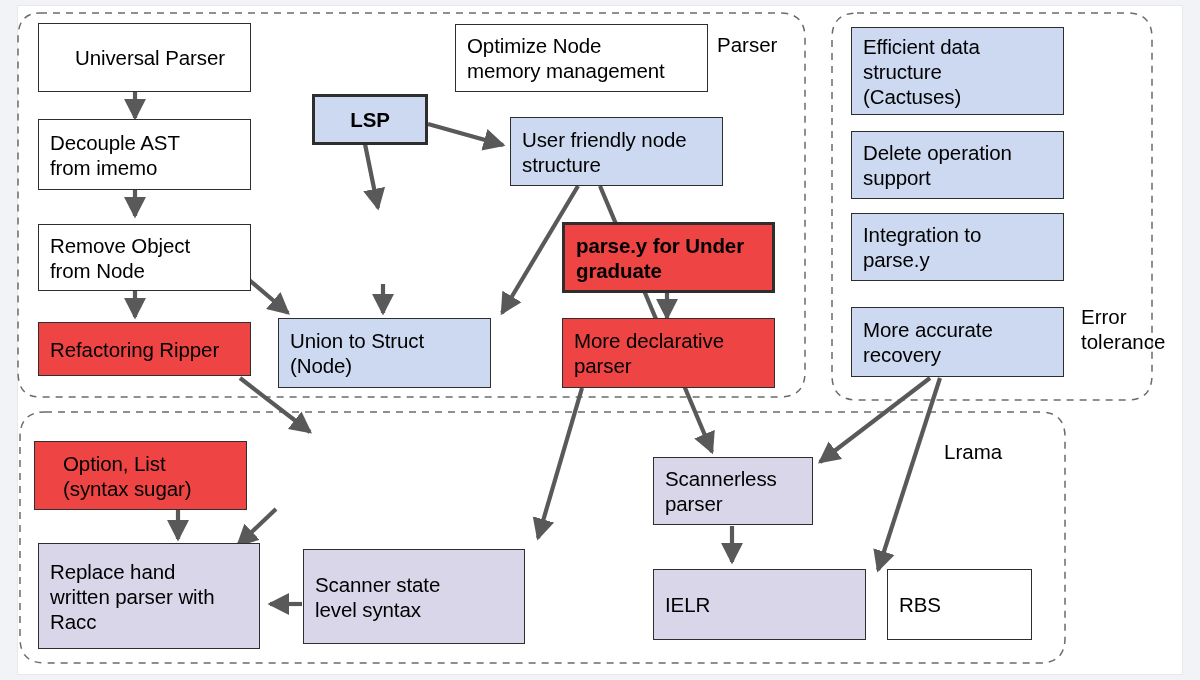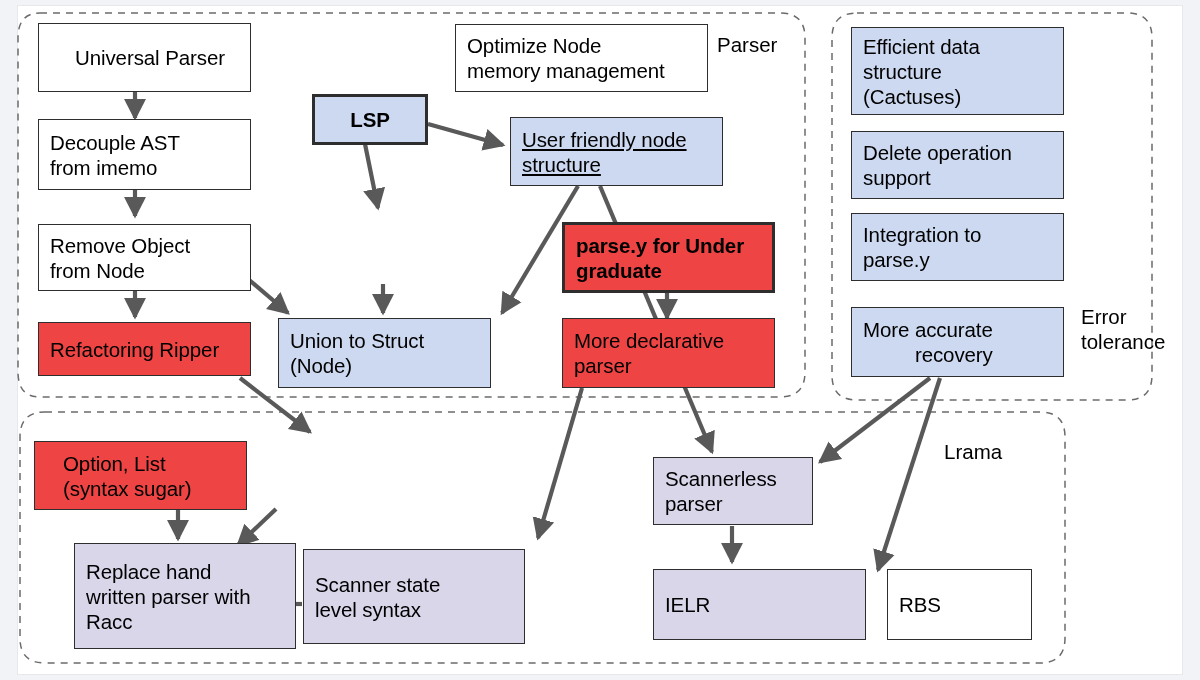--- a/index.html
+++ b/index.html
@@ -152,47 +152,47 @@
 
   <div class="node blue emph center" style="left:312px; top:94px; width:116px; height:51px;">LSP</div>
 
 
   <div class="node blue vcenter" style="left:278px; top:318px; width:213px; height:70px;">Union to Struct
 (Node)</div>
 
   <div class="node white vcenter" style="left:455px; top:24px; width:253px; height:68px;">Optimize Node
 memory management</div>
 
-  <div class="node blue vcenter" style="left:510px; top:117px; width:213px; height:69px;text-decoration:underline;">User friendly node
+  <div class="node blue vcenter" style="left:510px; top:117px; width:213px; height:69px;">User friendly node
 structure</div>
 
   <div class="node pink emph vcenter" style="left:562px; top:222px; width:213px; height:71px;">parse.y for Under
 graduate</div>
 
   <div class="node pink vcenter" style="left:562px; top:318px; width:213px; height:70px;">More declarative
 parser</div>
 
   <div class="node blue vcenter" style="left:851px; top:27px; width:213px; height:88px;">Efficient data
 structure
 (Cactuses)</div>
 
   <div class="node blue vcenter" style="left:851px; top:131px; width:213px; height:68px;">Delete operation
 support</div>
 
   <div class="node blue vcenter" style="left:851px; top:213px; width:213px; height:68px;">Integration to
 parse.y</div>
 
-  <div class="node blue vcenter" style="left:851px; top:307px; width:213px; height:70px;text-align:right;">More accurate
+  <div class="node blue vcenter" style="left:851px; top:307px; width:213px; height:70px;">More accurate
 recovery</div>
 
   <div class="node pink vcenter" style="left:34px; top:441px; width:213px; height:69px;padding-left:28px;">Option, List
 (syntax sugar)</div>
 
 
-  <div class="node purple vcenter" style="left:38px; top:543px; width:222px; height:106px;margin-left:36px;">Replace hand
+  <div class="node purple vcenter" style="left:38px; top:543px; width:222px; height:106px;">Replace hand
 written parser with
 Racc</div>
 
   <div class="node purple vcenter" style="left:303px; top:549px; width:222px; height:95px;">Scanner state
 level syntax</div>
 
   <div class="node purple vcenter" style="left:653px; top:457px; width:160px; height:68px;">Scannerless
 parser</div>
 
   <div class="node purple vcenter" style="left:653px; top:569px; width:213px; height:71px;">IELR</div>

